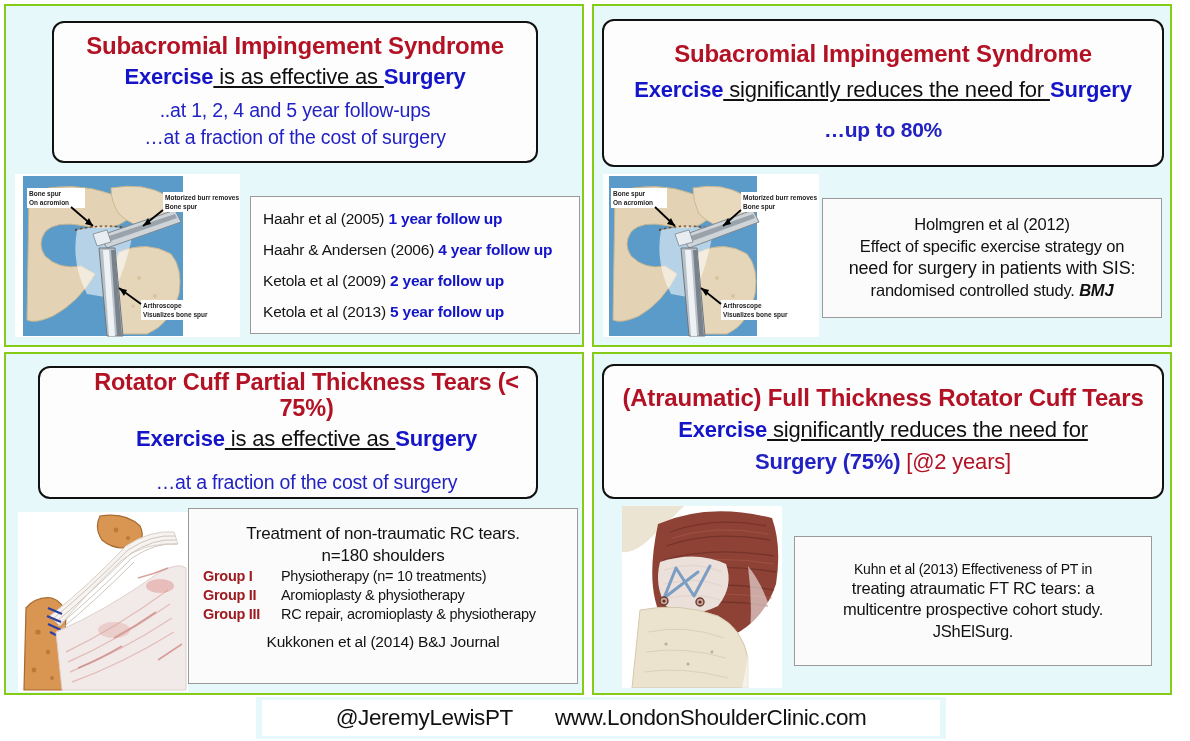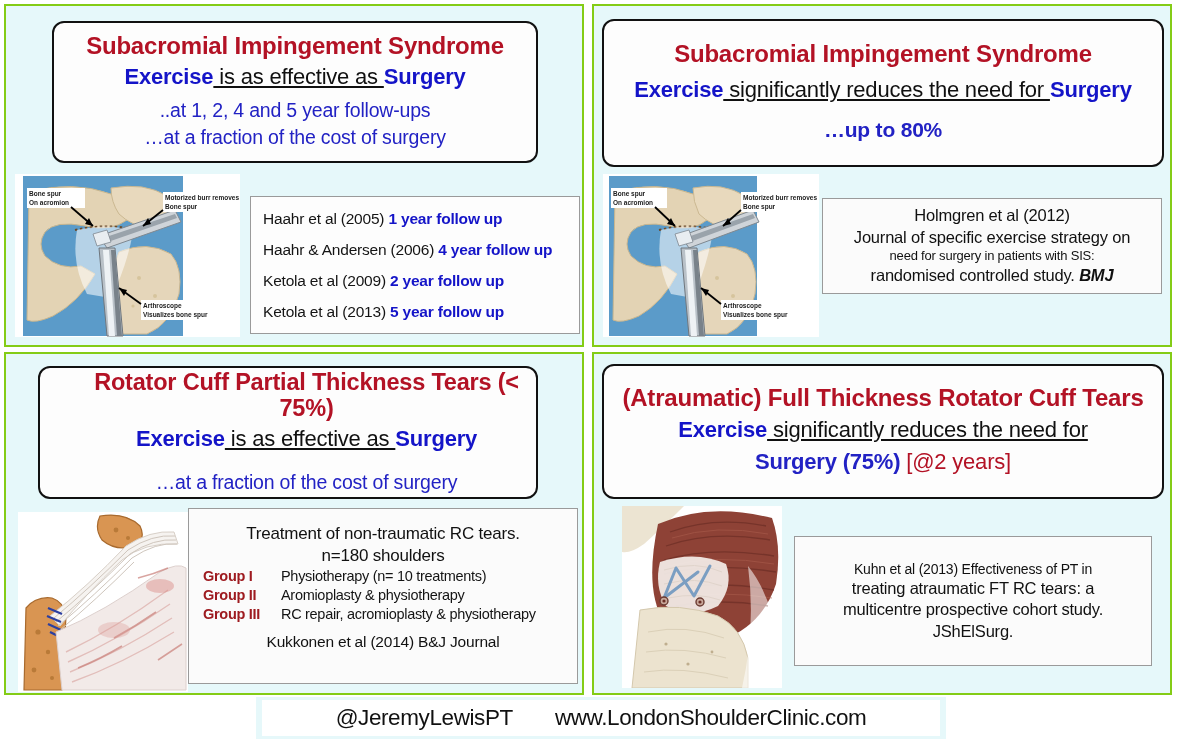--- a/index.html
+++ b/index.html
@@ -265,24 +265,24 @@
         <path d="M138 36 L120 52" stroke="#000000" stroke-width="1.8"></path>
         <path d="M120 52 L128 50 L125 44 Z" fill="#000000"></path>
         <rect x="118" y="126" width="80" height="20" fill="#ffffff"></rect>
         <text x="120" y="134" font-family="Liberation Sans, sans-serif" font-size="6.5" font-weight="bold" fill="#1b1b1b">Arthroscope</text>
         <text x="120" y="143" font-family="Liberation Sans, sans-serif" font-size="6.5" font-weight="bold" fill="#1b1b1b">Visualizes bone spur</text>
         <path d="M118 130 L98 114" stroke="#000000" stroke-width="1.8"></path>
         <path d="M98 114 L106 116 L103 122 Z" fill="#000000"></path>
       </svg>
     </div>
 
-    <div class="cite-box" style="left:228px; top:192px; width:340px; height:96px;">
+    <div class="cite-box" style="left:228px; top:192px; width:340px; height:120px;">
       <div class="cite-line" style="font-size:16.5px;">Holmgren et al (2012)</div>
-      <div class="cite-line" style="font-size:16.5px;">Journal of specific exercise strategy on</div>
-      <div class="cite-line" style="font-size:13px;">need for surgery in patients with SIS:</div>
+      <div class="cite-line" style="font-size:16.5px;">Effect of specific exercise strategy on</div>
+      <div class="cite-line" style="font-size:18px;">need for surgery in patients with SIS:</div>
       <div class="cite-line" style="font-size:16.5px;">
         <span>randomised controlled study. </span><span class="ital">BMJ</span>
       </div>
     </div>
   </div>
 
   <div class="panel" id="panel-bl">
 
     <div class="title-box" style="left:32px; top:12px; width:500px; height:133px;padding-left:47px;">
       <div class="t-head" style="font-size:23.5px;">Rotator Cuff Partial Thickness Tears (&lt; 75%)</div>

